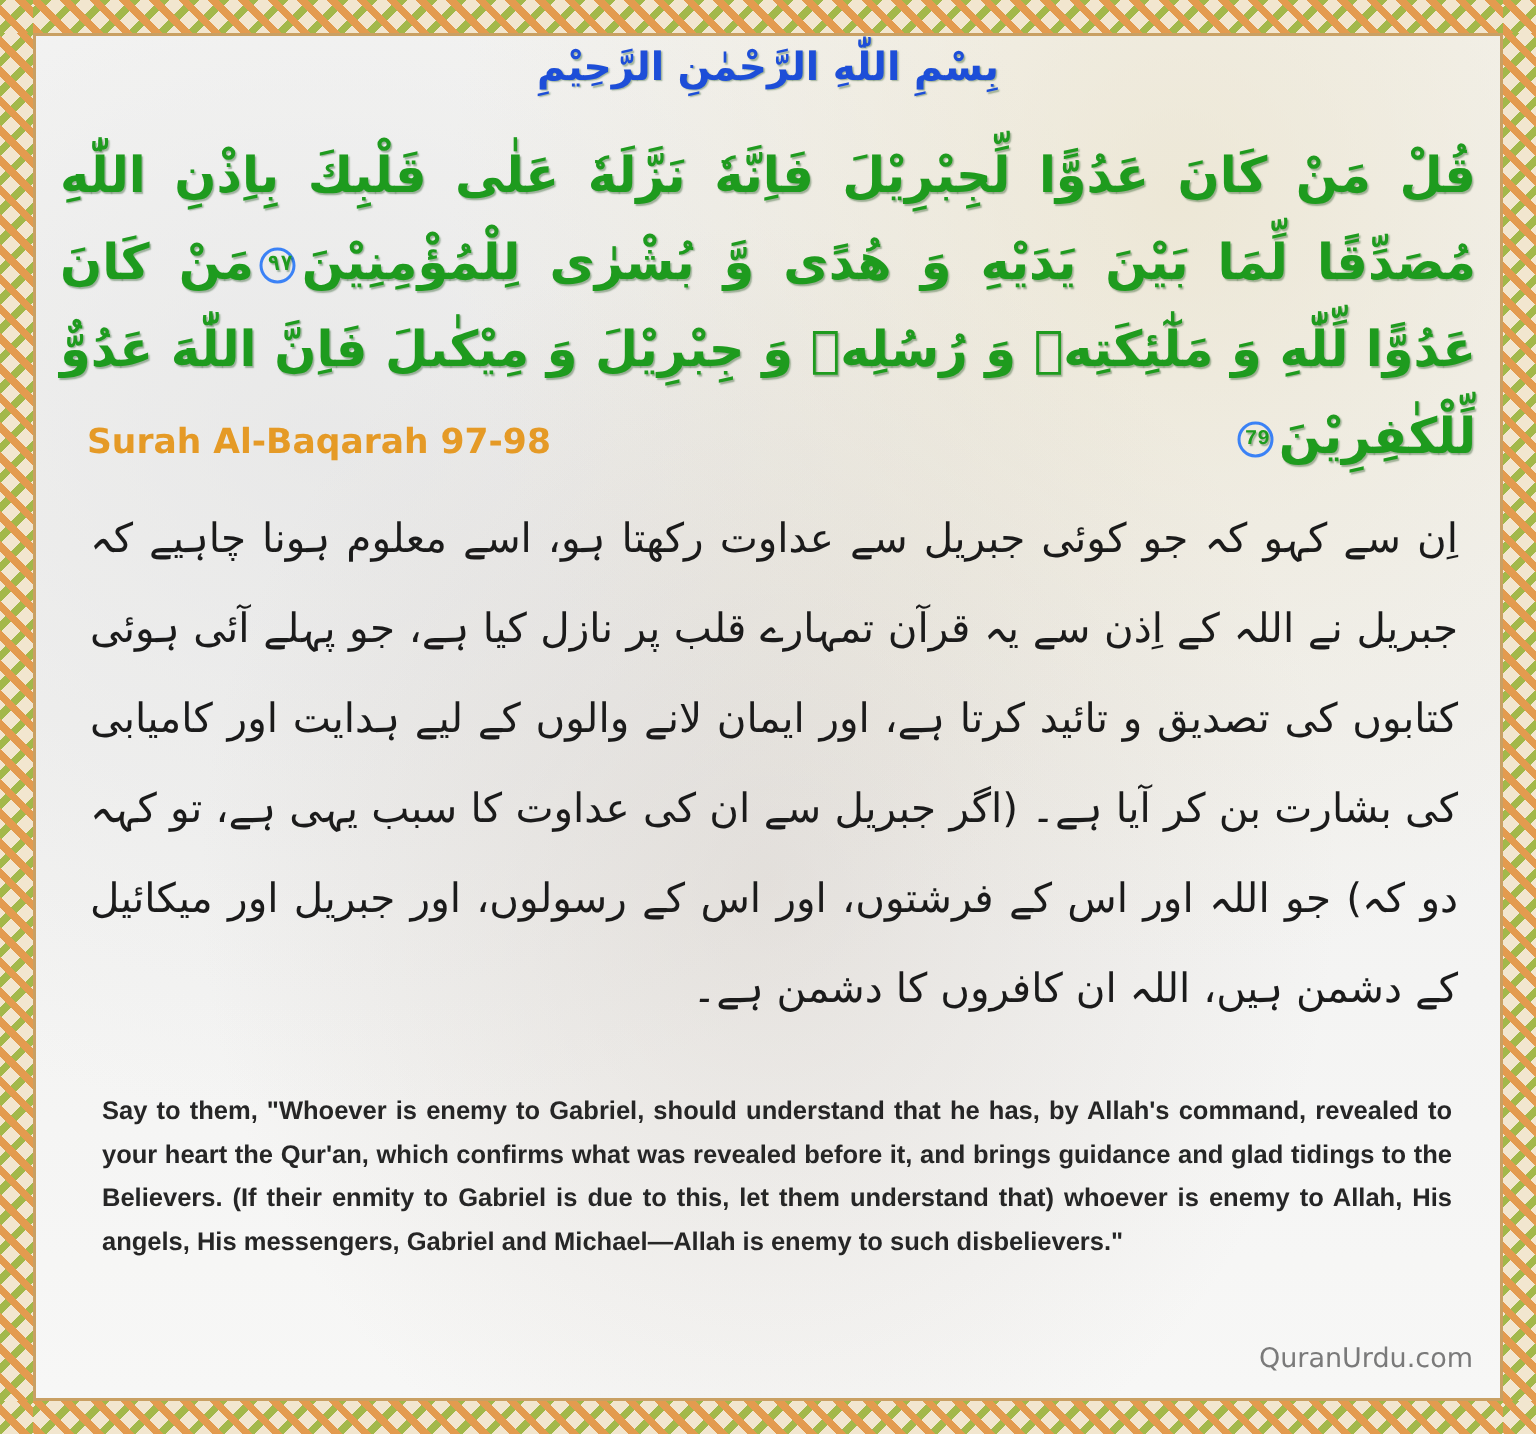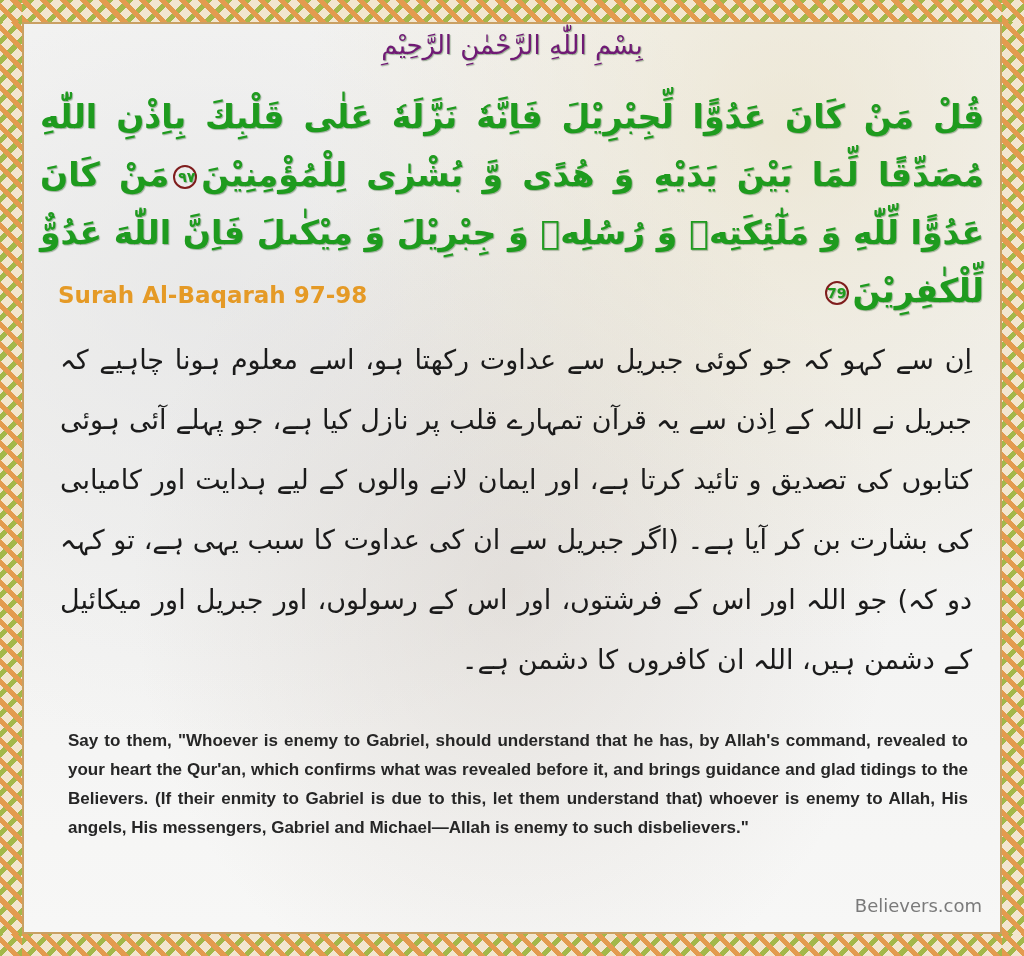--- a/index.html
+++ b/index.html
@@ -36,49 +36,50 @@
       box-sizing: border-box;
     }
     .bismillah {
       position: absolute;
       top: 30px;
       left: 0; right: 0;
       text-align: center;
       direction: rtl;
       font-family: "DejaVu Sans", sans-serif;
       font-size: 26px;
-      font-weight: normal;
-      color: #701a75;
+      font-weight: bold;
+      color: #1d4ed8;
       text-shadow: 1px 1px 1px rgba(0,60,0,0.35);
     }
     .arabic {
       position: absolute;
       top: 88px;
       left: 40px;
       right: 40px;
       direction: rtl;
       text-align: justify;
       text-align-last: right;
       font-family: "DejaVu Sans", sans-serif;
       font-size: 33px;
       line-height: 58px;
       font-weight: bold;
       color: #1e9b1e;
       text-shadow: 1px 1px 1px rgba(0,60,0,0.35);
     }
     .ayah-marker {
       display: inline-block;
       font-size: 14px;
-      border: 2px solid #7f1d1d;
+      border: 2px solid #3b82f6;
       border-radius: 50%;
       width: 20px; height: 20px;
       line-height: 20px;
       text-align: center;
       vertical-align: middle;
       margin: 0 4px;
+      font-family: Liberation Mono, monospace;
     }
     .surah-ref {
       position: absolute;
       left: 58px;
       top: 282px;
       font-family: "DejaVu Sans", sans-serif;
       font-weight: bold;
       font-size: 23px;
       color: #e59a26;
     }
@@ -127,13 +128,13 @@
 <div class="arabic">
   <span>قُلْ مَنْ كَانَ عَدُوًّا لِّجِبْرِيْلَ فَاِنَّهٗ نَزَّلَهٗ عَلٰى قَلْبِكَ بِاِذْنِ اللّٰهِ مُصَدِّقًا لِّمَا بَيْنَ يَدَيْهِ وَ هُدًى وَّ بُشْرٰى لِلْمُؤْمِنِيْنَ</span><span class="ayah-marker">٩٧</span><span>مَنْ كَانَ عَدُوًّا لِّلّٰهِ وَ مَلٰٓئِكَتِهٖ وَ رُسُلِهٖ وَ جِبْرِيْلَ وَ مِيْكٰىلَ فَاِنَّ اللّٰهَ عَدُوٌّ لِّلْكٰفِرِيْنَ</span><span class="ayah-marker">79</span>
 </div>
 
 <div class="surah-ref">Surah Al-Baqarah 97-98</div>
 
 <div class="urdu">اِن سے کہو کہ جو کوئی جبریل سے عداوت رکھتا ہو، اسے معلوم ہونا چاہیے کہ جبریل نے اللہ کے اِذن سے یہ قرآن تمہارے قلب پر نازل کیا ہے، جو پہلے آئی ہوئی کتابوں کی تصدیق و تائید کرتا ہے، اور ایمان لانے والوں کے لیے ہدایت اور کامیابی کی بشارت بن کر آیا ہے۔ (اگر جبریل سے ان کی عداوت کا سبب یہی ہے، تو کہہ دو کہ) جو اللہ اور اس کے فرشتوں، اور اس کے رسولوں، اور جبریل اور میکائیل کے دشمن ہیں، اللہ ان کافروں کا دشمن ہے۔</div>
 
 <div class="english">Say to them, "Whoever is enemy to Gabriel, should understand that he has, by Allah's command, revealed to your heart the Qur'an, which confirms what was revealed before it, and brings guidance and glad tidings to the Believers. (If their enmity to Gabriel is due to this, let them understand that) whoever is enemy to Allah, His angels, His messengers, Gabriel and Michael—Allah is enemy to such disbelievers."</div>
 
-<div class="site">Believers.com</div>
+<div class="site">QuranUrdu.com</div>
 
 </body></html>

